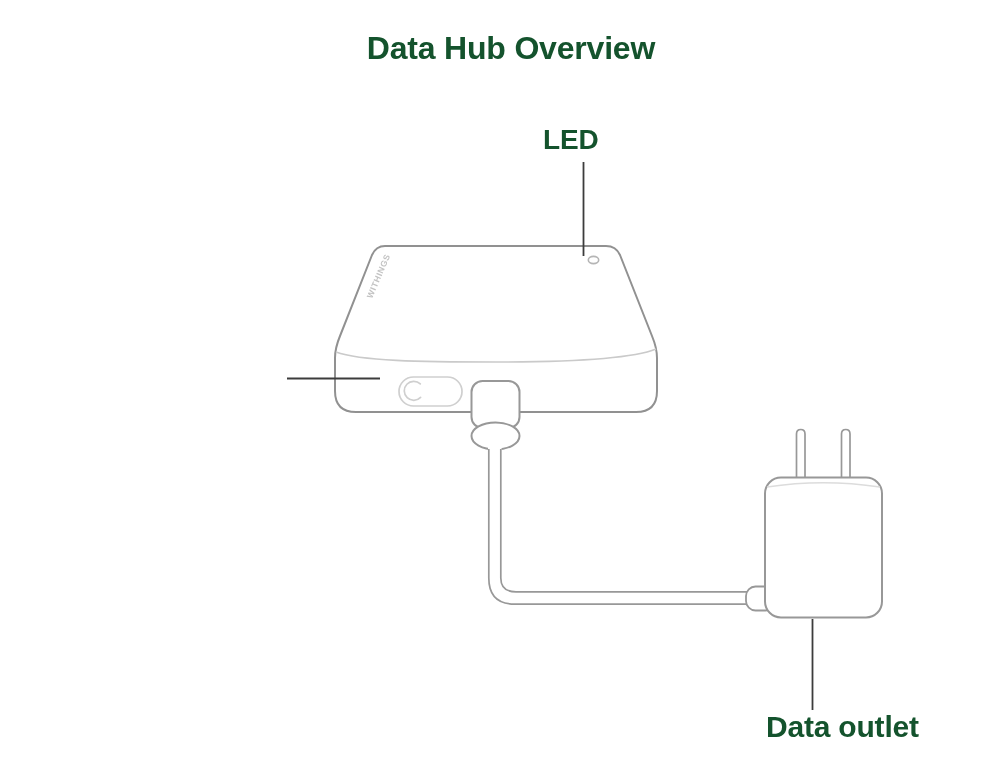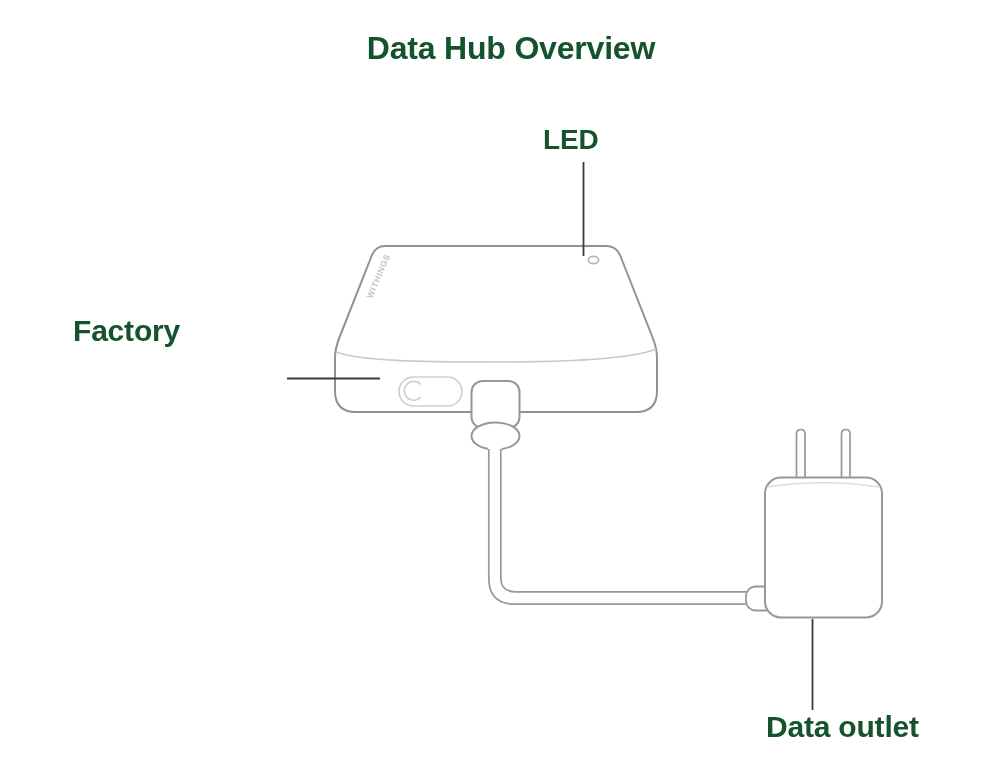--- a/index.html
+++ b/index.html
@@ -99,18 +99,17 @@
     <line x1="583.5" y1="162" x2="583.5" y2="256" stroke="#3c3c3c" stroke-width="1.8"></line>
     <line x1="287" y1="378.5" x2="380" y2="378.5" stroke="#3c3c3c" stroke-width="1.8"></line>
     <line x1="812.5" y1="619" x2="812.5" y2="710" stroke="#3c3c3c" stroke-width="1.8"></line>
   </svg>
 
   <div class="label page-title">Data Hub Overview</div>
 
   <div class="label led-label">LED</div>
 
   <div class="label factory-label">
-    <div>Factory</div>
   </div>
 
   <div class="label power-label">Data outlet</div>
 
 </div>
 
 </body></html>

